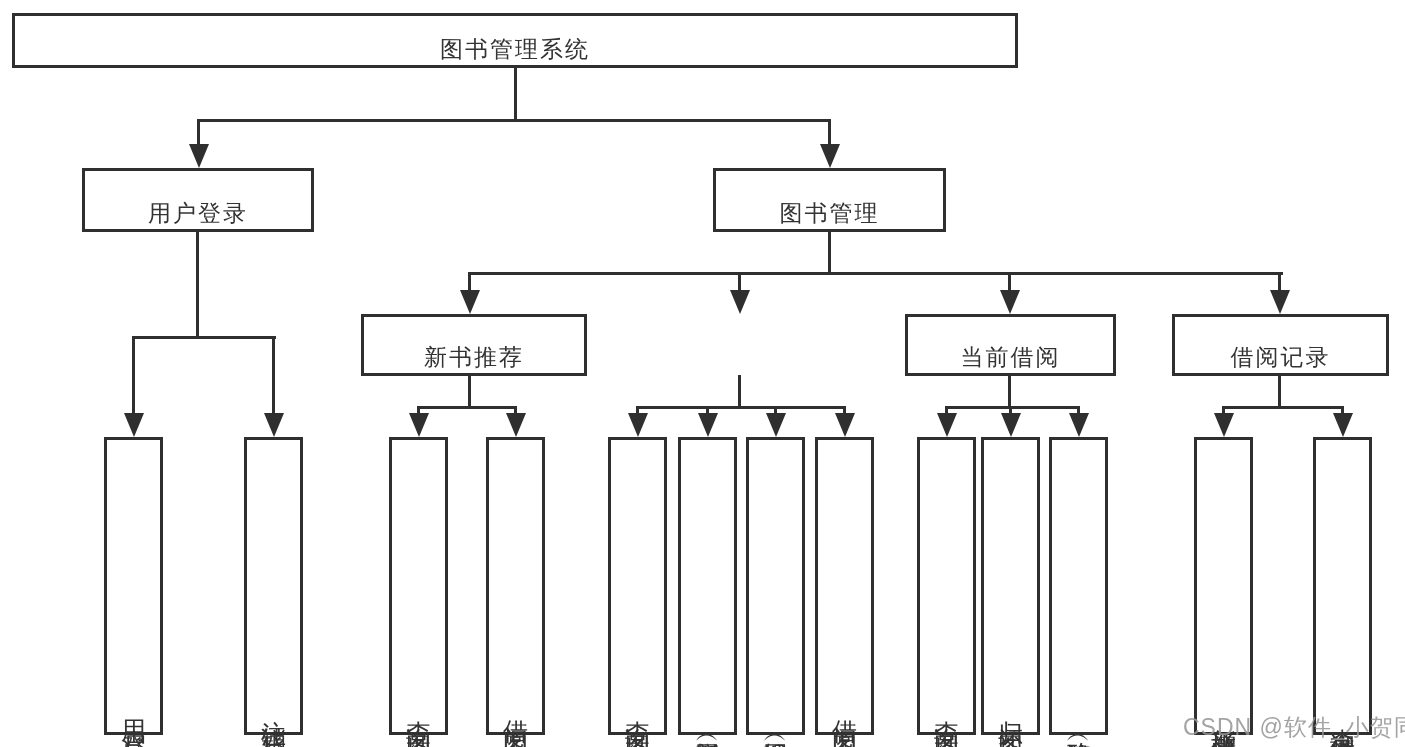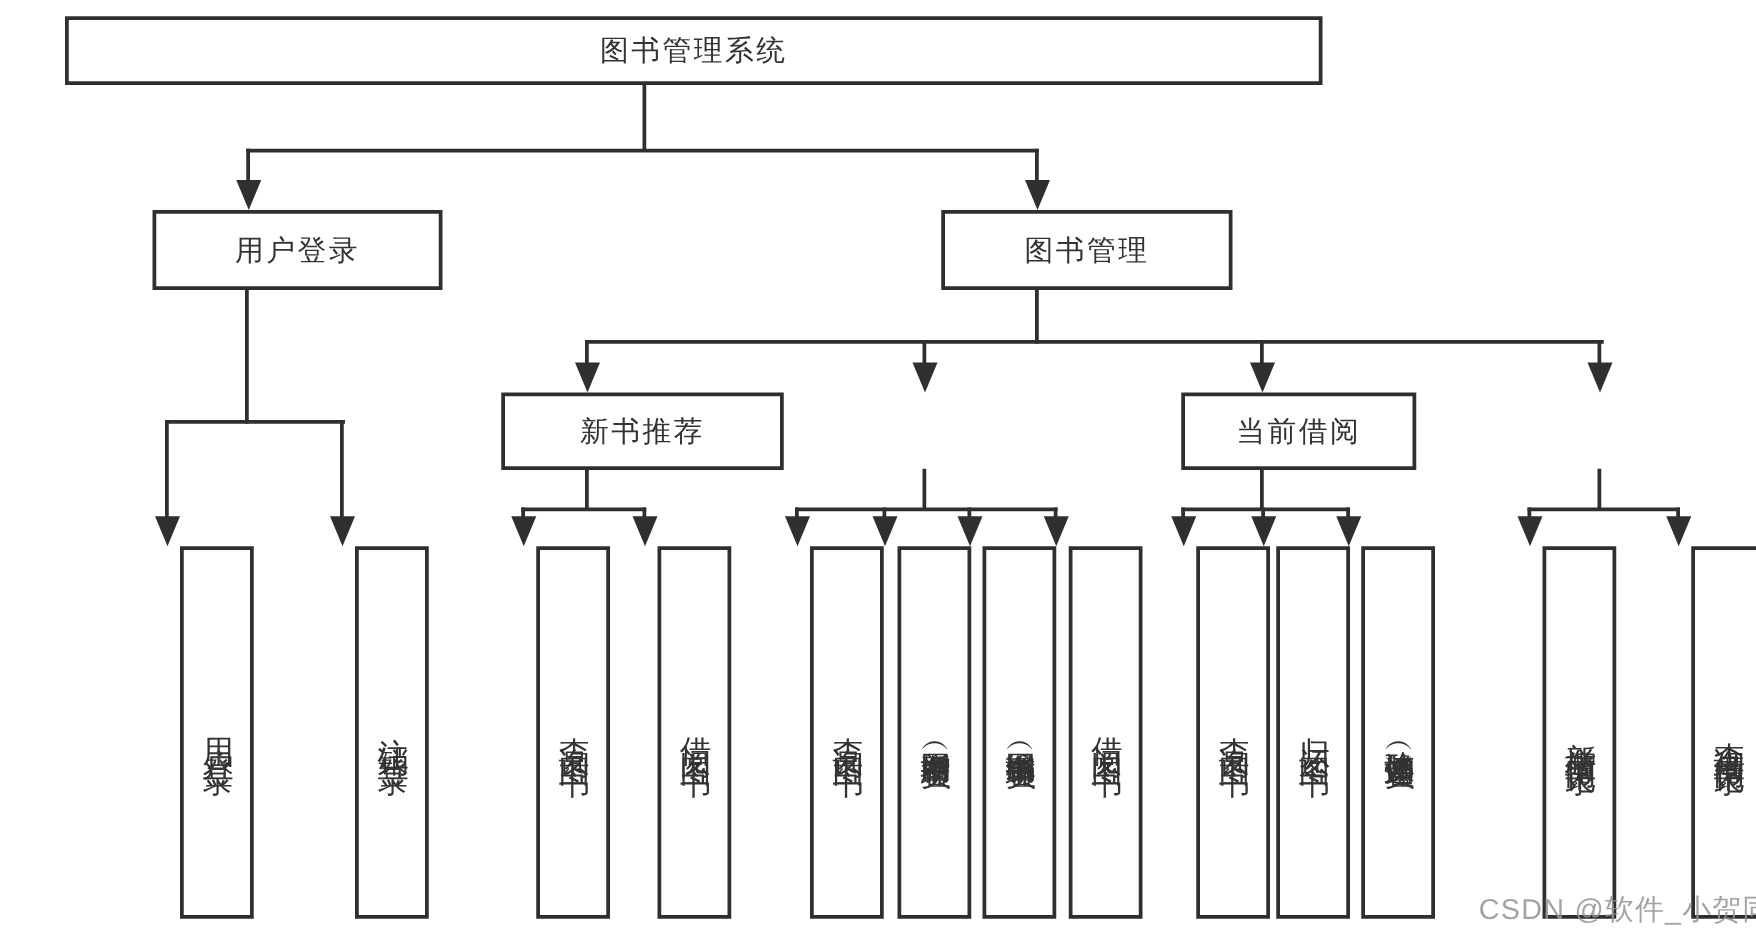--- a/index.html
+++ b/index.html
@@ -2,22 +2,22 @@
 <html><head>
 <meta charset="utf-8">
 <style>
   html,body{margin:0;padding:0;background:#fff;}
   #canvas{
     position:relative;width:1405px;height:747px;background:#ffffff;overflow:hidden;
     font-family:"Liberation Sans","DejaVu Sans",sans-serif;color:#333333;
   }
   .box{
     position:absolute;box-sizing:border-box;border:3px solid #2f2f2f;background:#ffffff;
-    display:flex;align-items:center;justify-content:center;
-    font-size:23px;color:#333333;letter-spacing:2px;z-index:2;margin-left:40px;
+    display:flex;align-items:flex-end;justify-content:center;
+    font-size:23px;color:#333333;letter-spacing:2px;z-index:2;
   }
   .vbox{width:59px;height:298px;top:437px;}
   .vtext{
     writing-mode:vertical-rl;text-orientation:mixed;
     font-size:25px;line-height:1;letter-spacing:8px;color:#333333;
   }
   .ls6{letter-spacing:4px;}
   .ls9{letter-spacing:1px;font-size:24px;}
   .ln{position:absolute;background:#2f2f2f;z-index:1;}
   .arrow{
@@ -45,24 +45,27 @@
 
   <div class="box" style="left:361px;top:314px;width:226px;height:62px;">
     <span>新书推荐</span>
   </div>
 
   <div class="box" style="left:713px;top:168px;width:233px;height:64px;">
     <span>图书管理</span>
   </div>
 
 
-  <div class="box" style="left:905px;top:314px;width:188px;height:62px;">
+  <div class="box" style="left:905px;top:314px;width:211px;height:62px;">
     <span>当前借阅</span>
   </div>
 
+  <div class="box" style="left:1172px;top:314px;width:217px;height:62px;">
+    <span>借阅记录</span>
+  </div>
 
   <div class="box vbox" style="left:104px;">
     <span class="vtext">用户登录</span>
   </div>
   <div class="box vbox" style="left:244px;">
     <span class="vtext">注销登录</span>
   </div>
 
   <div class="box vbox" style="left:389px;">
     <span class="vtext">查询图书</span>

